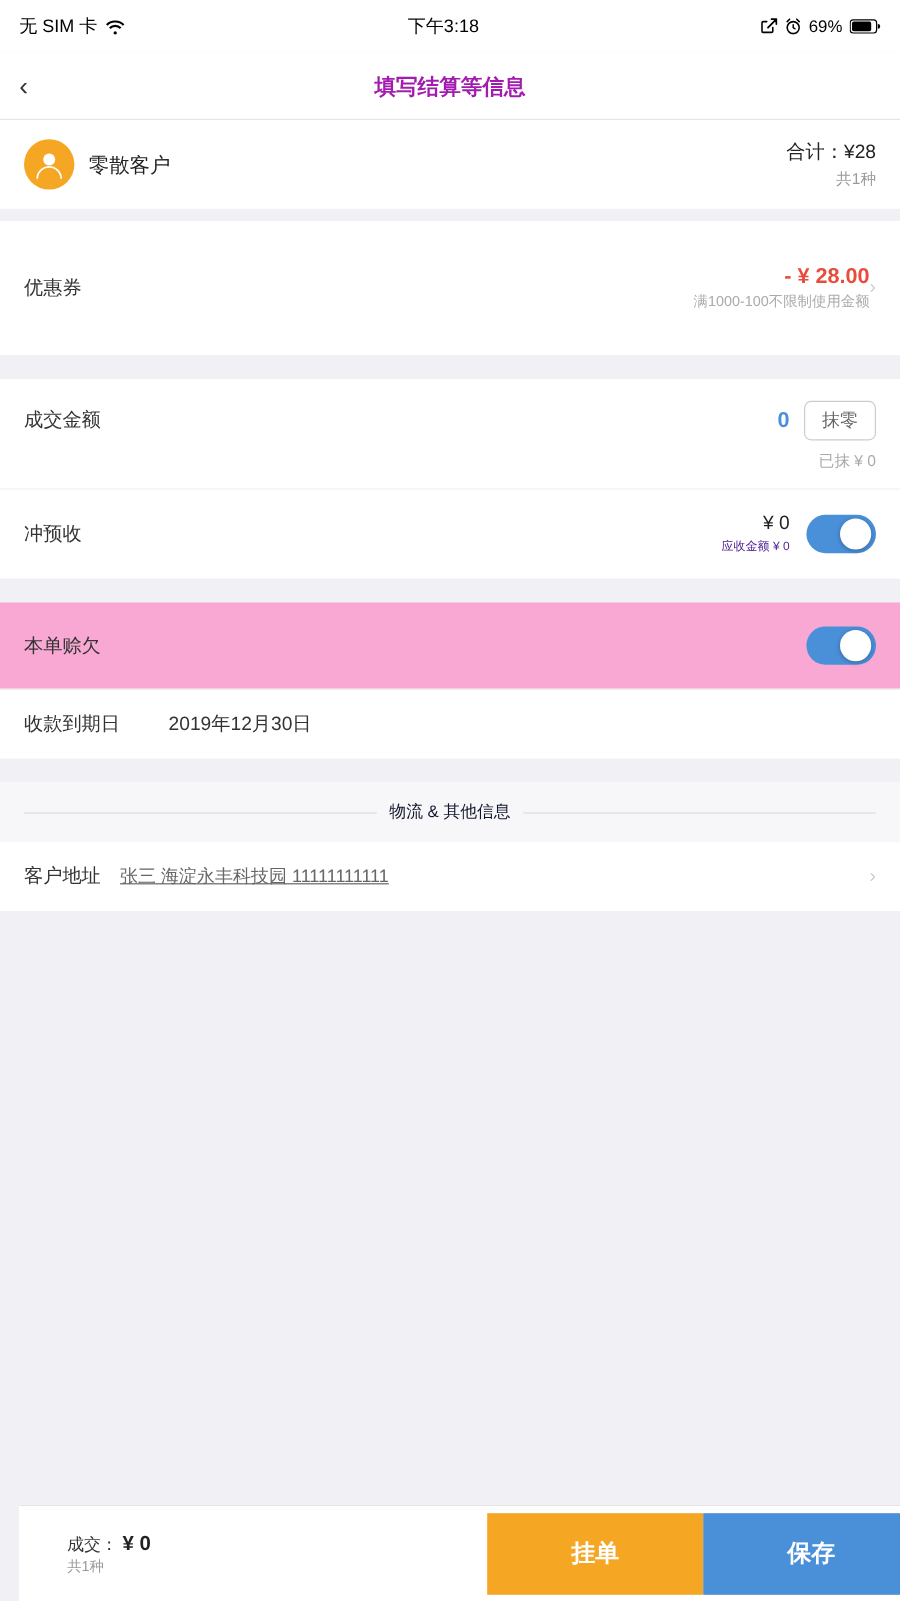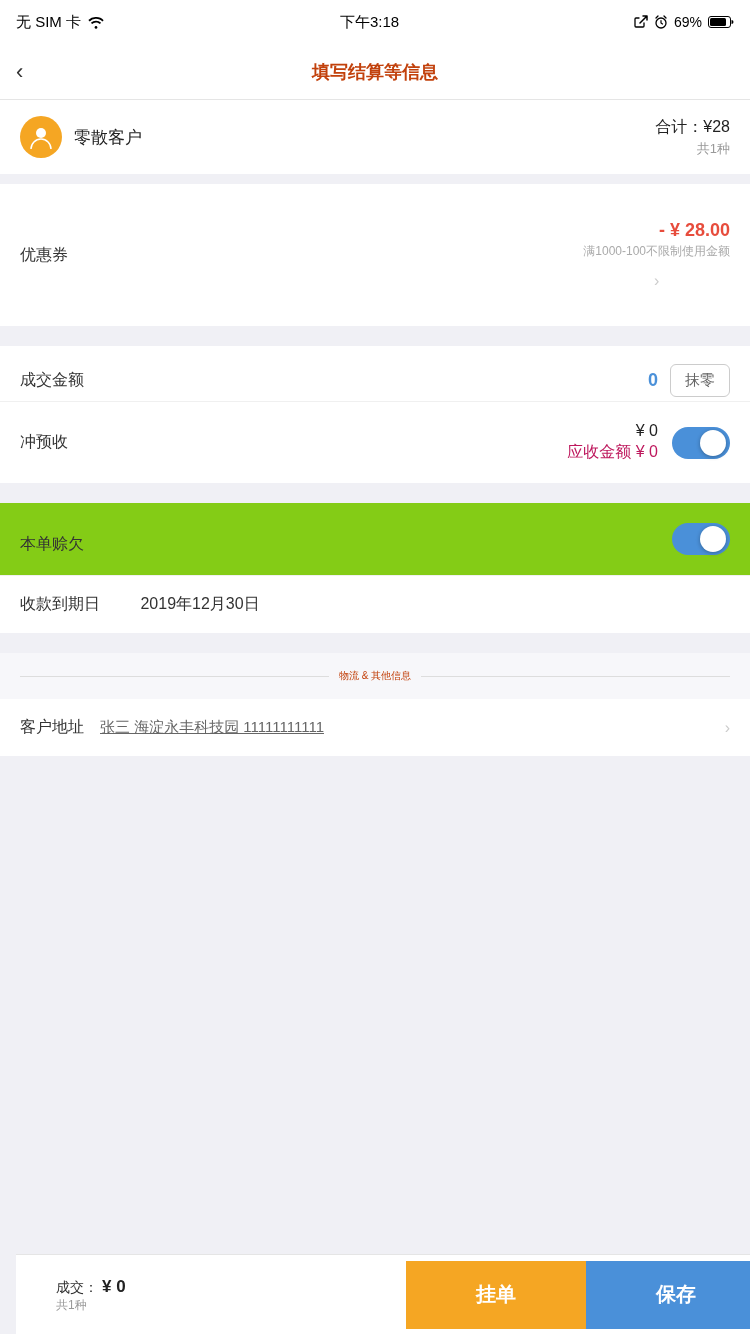--- a/index.html
+++ b/index.html
@@ -42,21 +42,21 @@
       color: #333;
       cursor: pointer;
       width: 40px;
     }
     .nav-title {
       position: absolute;
       left: 50%;
       transform: translateX(-50%);
       font-size: 18px;
       font-weight: 600;
-      color: #c2410c;
+      color: #a21caf;
     }
 
     
     .content {
       background: #f0f0f5;
       padding-bottom: 90px;
     }
 
     
     .card {
@@ -116,22 +116,21 @@
       background: #fff;
       min-height: 64px;
     }
     .info-row-label {
       font-size: 16px;
       color: #333;
     }
     .info-row-right {
       display: flex;
       align-items: center;
-      gap: 12px;
-      flex-direction: column;
+      gap: 0;
     }
     .coupon-value {
       text-align: right;
     }
     .coupon-amount {
       font-size: 18px;
       color: #e74c3c;
       font-weight: 600;
     }
     .coupon-desc {
@@ -216,22 +215,22 @@
       gap: 14px;
     }
     .advance-amount {
       text-align: right;
     }
     .advance-amount-val {
       font-size: 16px;
       color: #222;
     }
     .advance-amount-sub {
-      font-size: 16px;
-      color: #be185d;
+      font-size: 10px;
+      color: #4c1d95;
       margin-top: 2px;
     }
 
     
     .toggle-switch {
       width: 58px;
       height: 32px;
       border-radius: 16px;
       background: #4a90d9;
       position: relative;
@@ -246,24 +245,24 @@
       width: 26px;
       height: 26px;
       border-radius: 50%;
       background: #fff;
       box-shadow: 0 1px 4px rgba(0,0,0,0.3);
     }
 
     
     .credit-row {
       display: flex;
-      align-items: flex-end;
+      align-items: center;
       justify-content: space-between;
       padding: 20px 20px;
-      background: #84cc16;
+      background: #f9a8d4;
     }
     .credit-label {
       font-size: 16px;
       color: #333;
     }
 
     
     .due-row {
       padding: 18px 20px;
       background: #fff;
@@ -272,22 +271,22 @@
       color: #333;
     }
 
     
     .logistics-header {
       display: flex;
       align-items: center;
       justify-content: center;
       padding: 16px 20px;
       background: #f7f7fa;
-      color: #c2410c;
-      font-size: 10px;
+      color: #0f172a;
+      font-size: 14px;
       gap: 10px;
     }
     .logistics-header-line {
       flex: 1;
       height: 1px;
       background: #ddd;
     }
 
     
     .address-row {
@@ -436,20 +435,21 @@
 
   <div class="card">
     <div class="trade-section">
       <div class="trade-amount-row">
         <span class="trade-label">成交金额</span>
         <div class="trade-right">
           <input class="trade-amount-input" type="text" value="0" readonly="" style="">
           <button class="round-zero-btn">抹零</button>
         </div>
       </div>
+      <div class="trade-sub-row">已抹  ¥ 0</div>
     </div>
 
     <div class="advance-row">
       <span class="advance-label">冲预收</span>
       <div class="advance-right">
         <div class="advance-amount">
           <div class="advance-amount-val">¥ 0</div>
           <div class="advance-amount-sub">应收金额 ¥ 0</div>
         </div>
         <div class="toggle-switch on">

